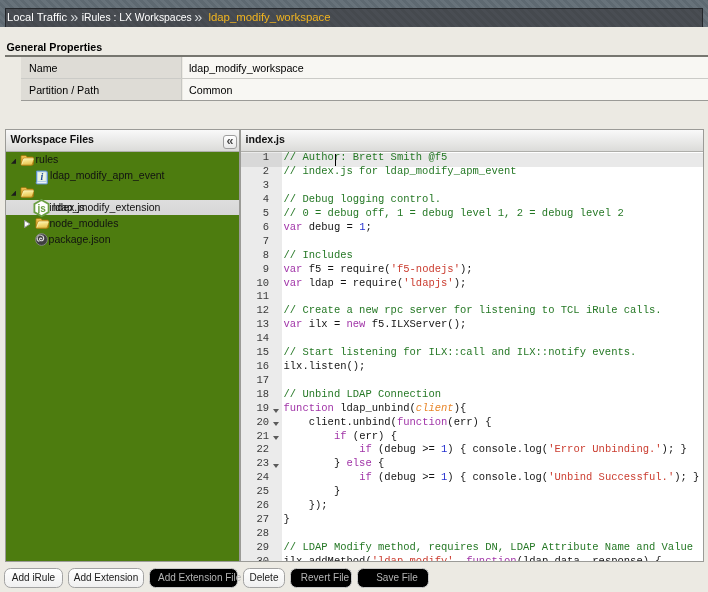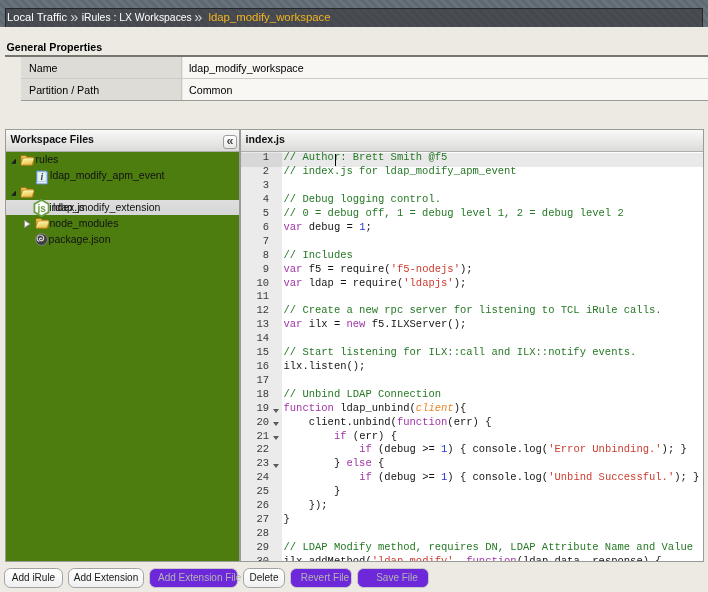--- a/index.html
+++ b/index.html
@@ -55,21 +55,21 @@
 #code .k { color:#a135a8; }
 #code .s { color:#cb3d30; }
 #code .n { color:#2530d0; }
 #code .p { color:#e8862a; font-style:italic; }
 #cursor { position:absolute; left:93.5px; top:23.5px; width:1.5px; height:12px; background:#000; }
 .fold { position:absolute; left:32.2px; width:0; height:0; border-left:3.2px solid transparent; border-right:3.2px solid transparent; border-top:4.5px solid #5a5a5a; }
 
 
 .btn { position:absolute; top:567.5px; height:20px; border:1px solid #a2a2a2; border-radius:6.5px;
   background:linear-gradient(#ffffff,#f0f0f0); font-size:10px; color:#1a1a1a; text-align:center; line-height:18px; white-space:nowrap; }
-.btn.dis { border-color:#c9c9c9; color:#b4b4b4; background:#6d28d9;padding-left:8px; }
+.btn.dis { border-color:#c9c9c9; color:#b4b4b4; background:#000000;padding-left:8px; }
 </style>
 </head>
 <body>
 <svg width="0" height="0" style="position:absolute">
     <defs>
 <linearGradient id="fg" x1="0" y1="0" x2="0.25" y2="1">
  <stop offset="0" stop-color="#fdf6b8"></stop>
         <stop offset="0.45" stop-color="#f6e387"></stop>
         <stop offset="1" stop-color="#e8c34f"></stop>
 </linearGradient>

